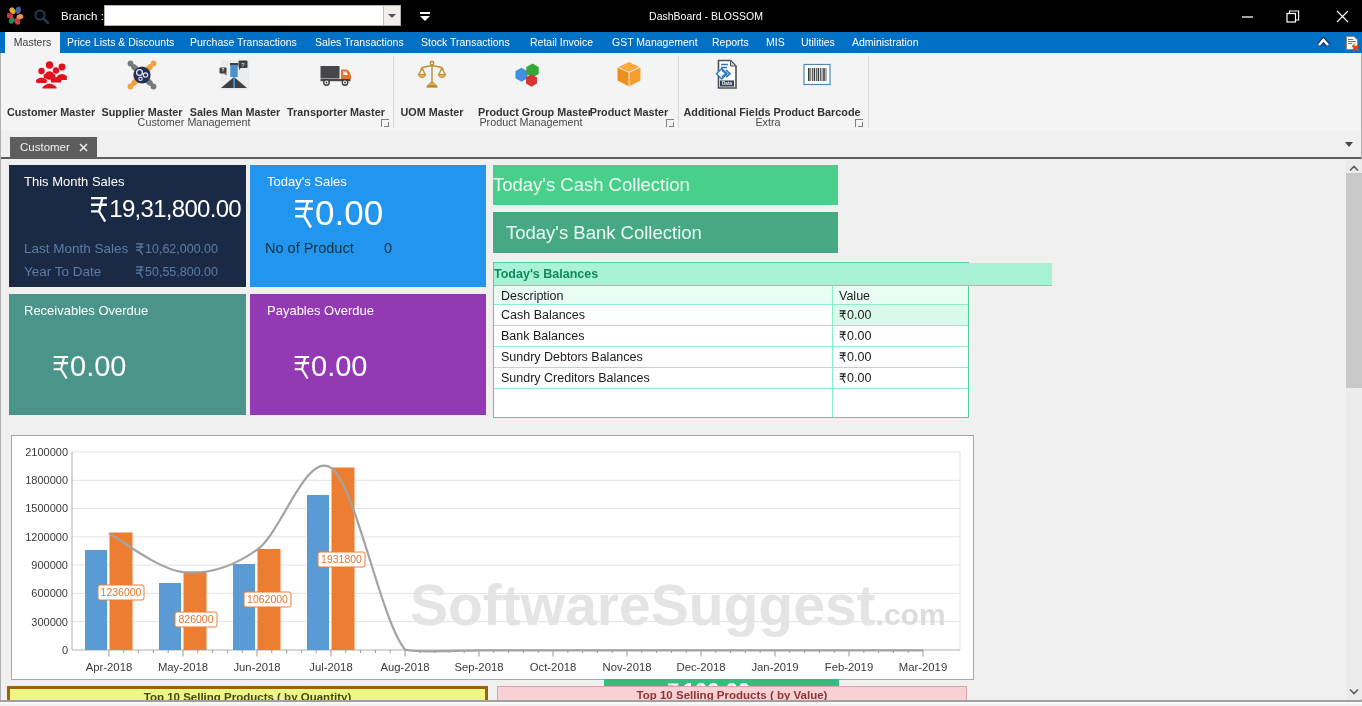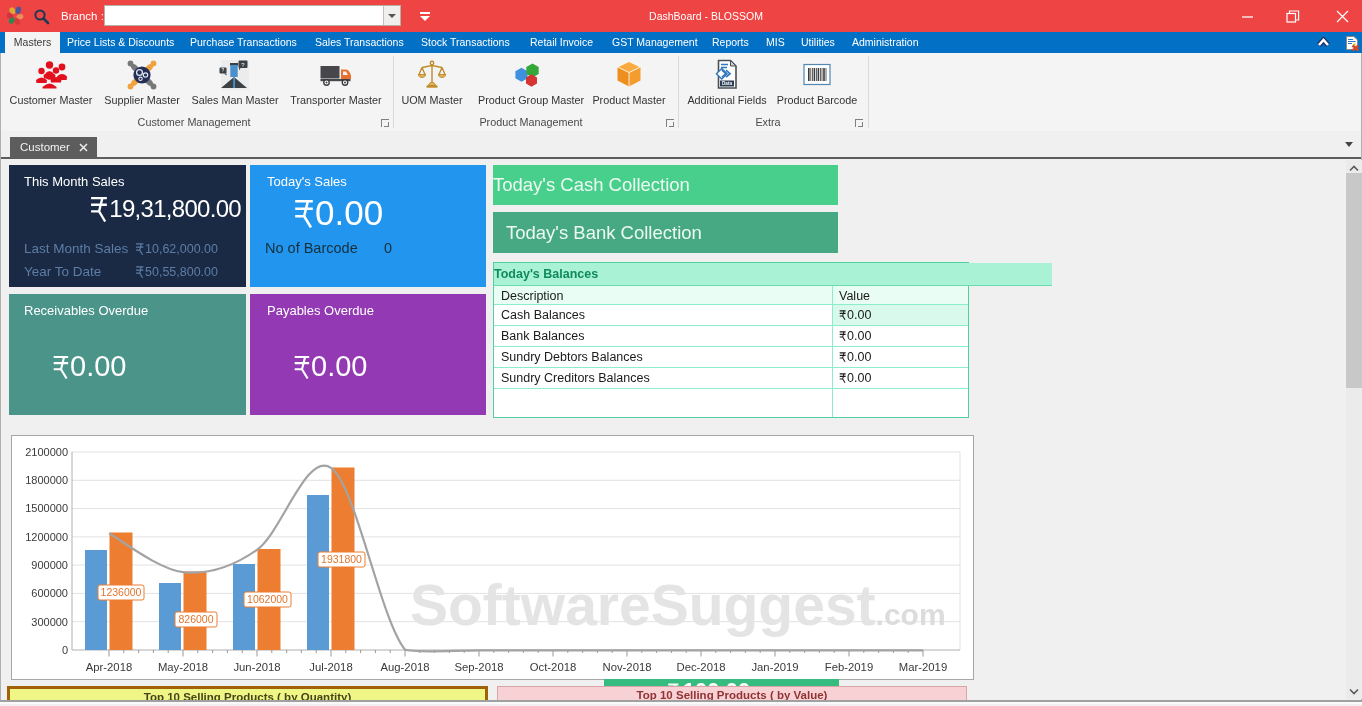--- a/index.html
+++ b/index.html
@@ -1,26 +1,26 @@
 <!DOCTYPE html>
 <html><head>
 <meta charset="utf-8">
 <style>
   html,body{margin:0;padding:0;}
   body{width:1362px;height:706px;overflow:hidden;font-family:"Liberation Sans",sans-serif;}
   .ab{position:absolute;}
   #app{position:relative;width:1362px;height:706px;background:#f0f0f0;overflow:hidden;}
-  .titlebar{left:0;top:0;width:1362px;height:32px;background:#ef4444;}
+  .titlebar{left:0;top:0;width:1362px;height:32px;background:#000000;}
   .menurow{left:0;top:32px;width:1362px;height:21px;background:#0270c4;}
   .menurow .mi{position:absolute;top:0;height:21px;line-height:21px;color:#fff;font-size:10.5px;}
   .mtab{left:5px;top:0;width:55px;height:21px;background:#f4f4f4;color:#3a3a3a;font-size:10.5px;text-align:center;line-height:21px;}
   .ribbon{left:0;top:53px;width:1362px;height:78px;background:#f4f4f4;border-bottom:1px solid #d8d8d8;}
   .rsep{position:absolute;top:3px;width:1px;height:72px;background:#dadada;}
   .rbtn{position:absolute;top:5px;text-align:center;font-size:10.8px;color:#333;}
-  .rbtn .lbl{margin-top:2px;white-space:nowrap;}
+  .rbtn .lbl{margin-top:14px;white-space:nowrap;font-weight:bold;}
   .rgl{position:absolute;top:63px;font-size:10.8px;color:#4a4a4a;text-align:center;}
   .launch{position:absolute;top:66px;width:7px;height:7px;border-left:1px solid #808080;border-top:1px solid #808080;}
   .launch:after{content:"";position:absolute;left:2px;top:2px;width:4px;height:4px;border-right:1.5px solid #808080;border-bottom:1.5px solid #808080;}
   .tabstrip{left:0;top:131px;width:1362px;height:27px;background:#f0f0f0;}
   .dtab{position:absolute;left:10px;top:6px;width:87px;height:20px;background:#5d5d5d;color:#f2f2f2;font-size:11.5px;line-height:20px;}
   .dline{position:absolute;left:0;top:26px;width:1362px;height:2px;background:#5d5d5d;}
   .content{left:0;top:159px;width:1362px;height:541px;background:#f0f0f0;}
   .card{position:absolute;color:#fff;}
   .ct{position:absolute;left:15px;top:9px;font-size:13px;}
   .tri{width:0;height:0;display:inline-block;}
@@ -264,21 +264,21 @@
     </div>
   </div>
   <div class="card" style="left:250px;top:165px;width:236px;height:122px;background:#2295ee">
     <div class="ct" style="left:17px">Today's Sales</div>
     <div class="ab" style="left:43px;top:28px;display:flex;align-items:center;">
       <svg width="21" height="29" viewBox="0 0 20 28" style="margin-right:1px">
           <path d="M2 2.2 H19 M2 9.4 H19 M2 16.6 H10.6 M14.2 2.2 L10.6 16.6 L17.2 27.5" fill="none" stroke="#fff" stroke-width="2.5"></path>
         </svg>
       <span style="font-size:35px;color:#fff">0.00</span>
     </div>
-    <div class="ab" style="left:15px;top:75px;color:#14303c;font-size:14.5px;">No of Barcode</div>
+    <div class="ab" style="left:15px;top:75px;color:#14303c;font-size:14.5px;">No of Product</div>
     <div class="ab" style="left:134px;top:75px;color:#14303c;font-size:14.5px;">0</div>
   </div>
   <div class="card" style="left:9px;top:294px;width:237px;height:121px;background:#4a948a">
     <div class="ct">Receivables Overdue</div>
     <div class="ab" style="left:43px;top:56px;display:flex;align-items:center;">
       <svg width="17" height="24" viewBox="0 0 20 28" style="margin-right:1px">
           <path d="M2 2.2 H19 M2 9.4 H19 M2 16.6 H10.6 M14.2 2.2 L10.6 16.6 L17.2 27.5" fill="none" stroke="#fff" stroke-width="2.5"></path>
         </svg>
       <span style="font-size:29px;color:#fff">0.00</span>
     </div>

